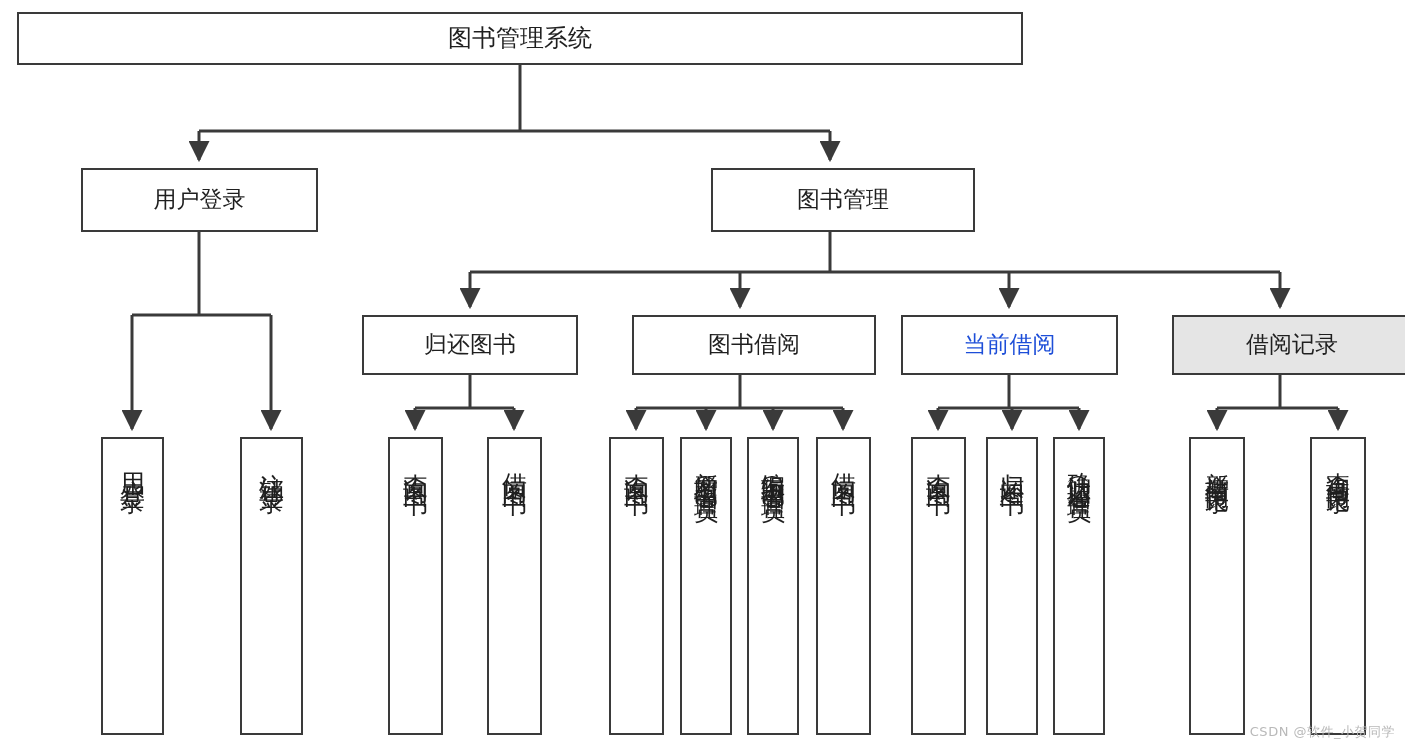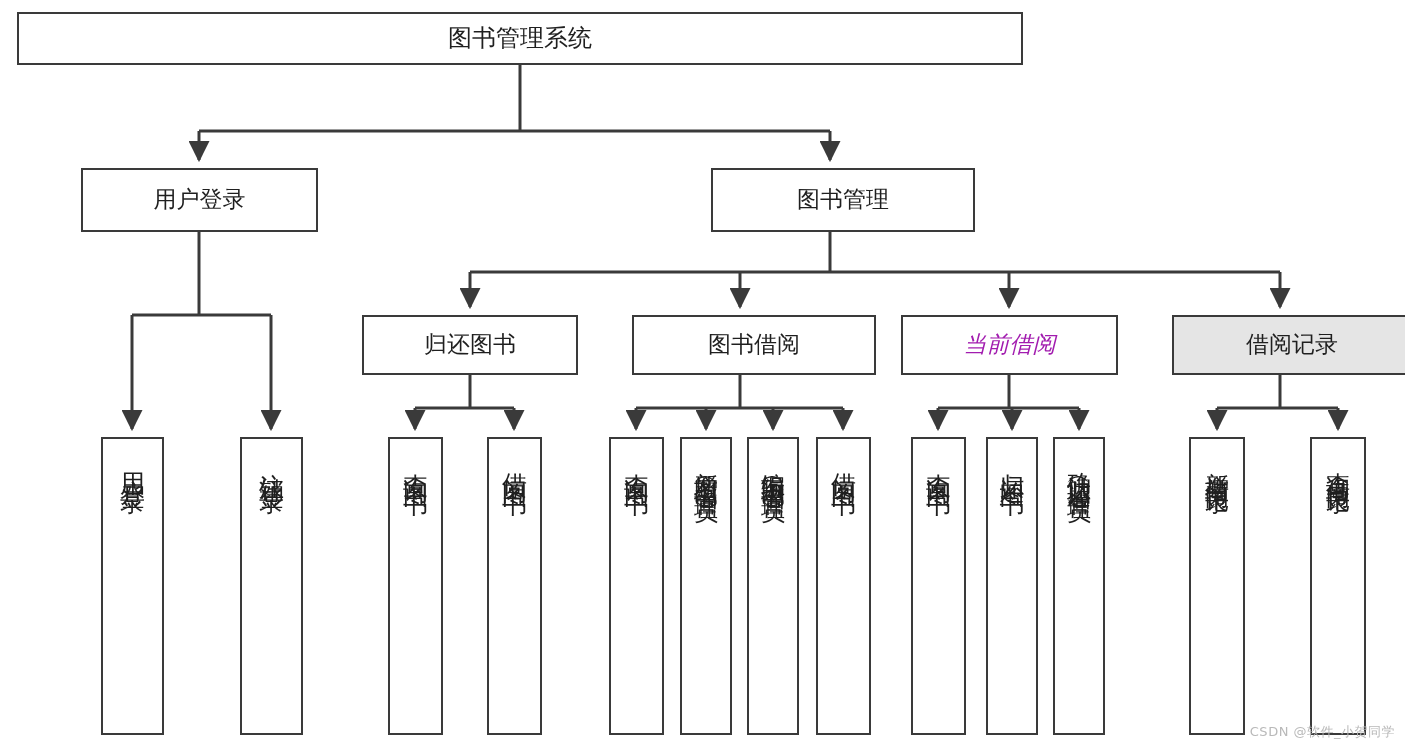--- a/index.html
+++ b/index.html
@@ -140,21 +140,21 @@
     <span class="label" style="color: rgb(31, 31, 31);">图书管理</span>
   </div>
 
   <div class="node horiz" style="left: 362px; top: 315px; width: 216px; height: 60px; border-color: rgb(58, 58, 58); background: rgb(255, 255, 255);">
     <span class="label" style="color: rgb(31, 31, 31);">归还图书</span>
   </div>
   <div class="node horiz" style="left: 632px; top: 315px; width: 244px; height: 60px; border-color: rgb(58, 58, 58); background: rgb(255, 255, 255);">
     <span class="label" style="color: rgb(31, 31, 31);">图书借阅</span>
   </div>
   <div class="node horiz" style="left: 901px; top: 315px; width: 217px; height: 60px; border-color: rgb(58, 58, 58); background: rgb(255, 255, 255);">
-    <span class="label" style="color: #a21caf; font-style: italic;">当前借阅</span>
+    <span class="label" style="color: #1d4ed8;">当前借阅</span>
   </div>
   <div class="node horiz" style="left: 1172px; top: 315px; width: 240px; height: 60px; border-color: rgb(58, 58, 58); background: #e5e5e5;">
     <span class="label" style="color: rgb(31, 31, 31);">借阅记录</span>
   </div>
 
   <div class="node leaf" style="left: 101px; top: 437px; width: 63px; height: 298px; border-color: rgb(58, 58, 58); background: rgb(255, 255, 255);">
     <span class="label" style="color: rgb(31, 31, 31);">用户登录</span>
   </div>
   <div class="node leaf" style="left: 240px; top: 437px; width: 63px; height: 298px; border-color: rgb(58, 58, 58); background: rgb(255, 255, 255);">
     <span class="label" style="color: rgb(31, 31, 31);">注销登录</span>

